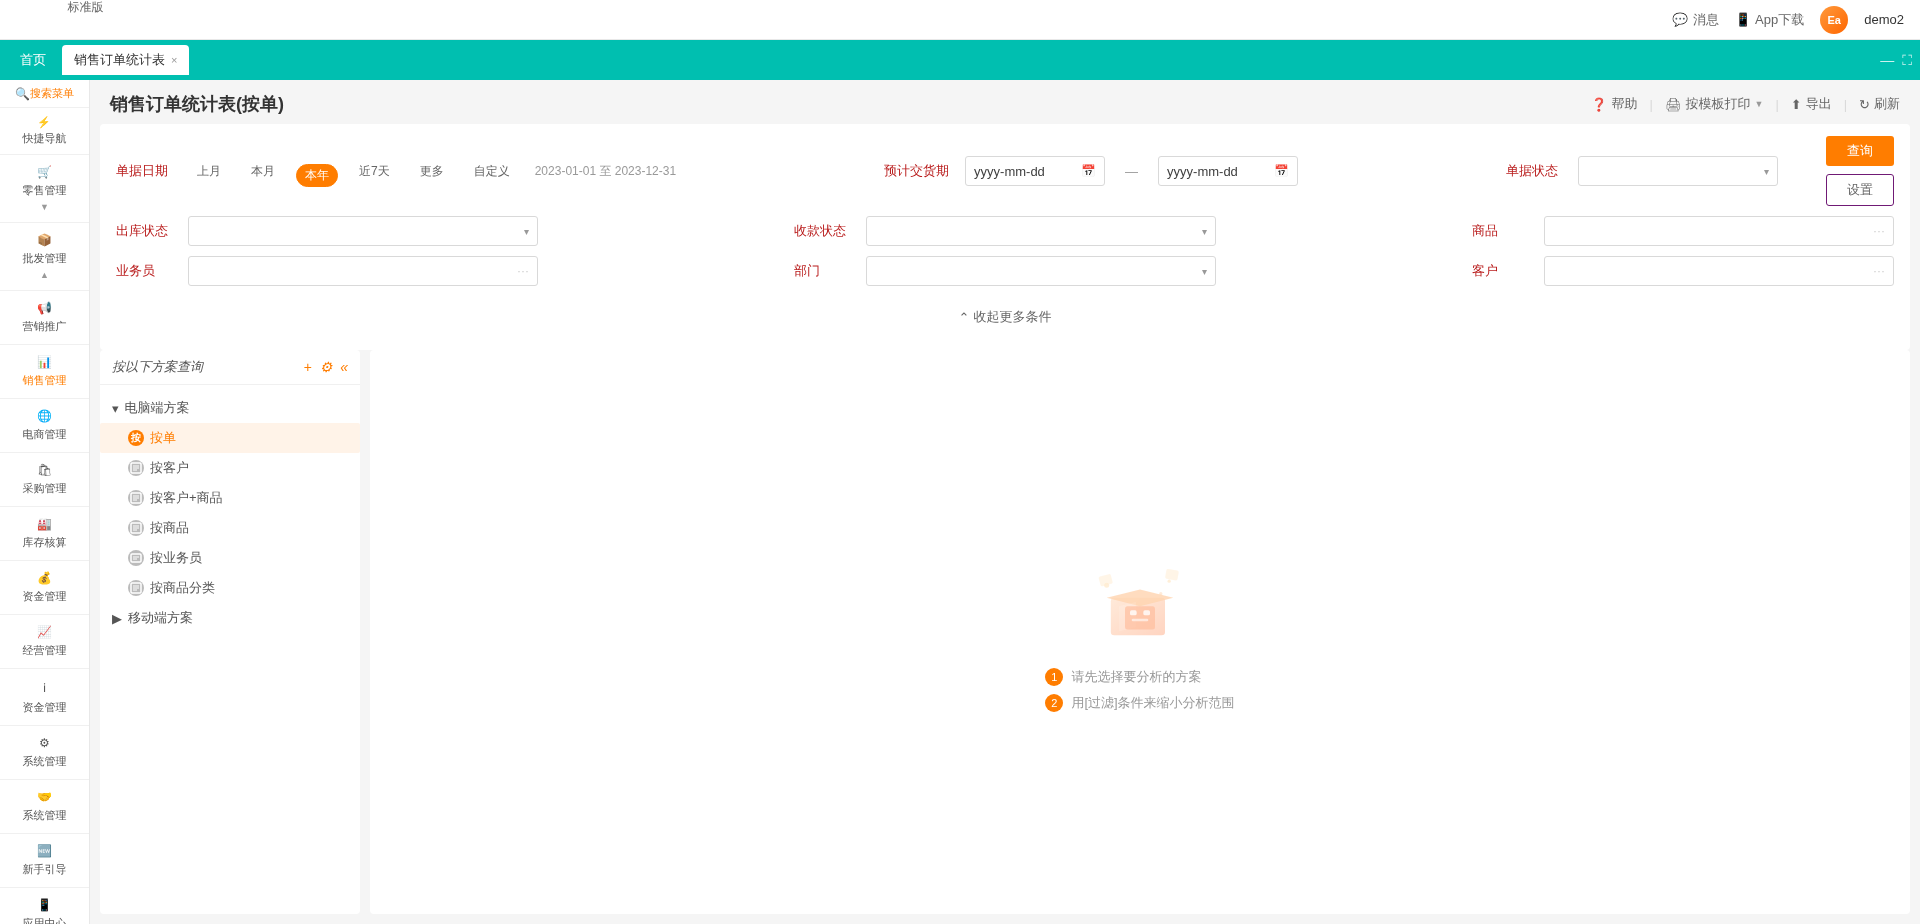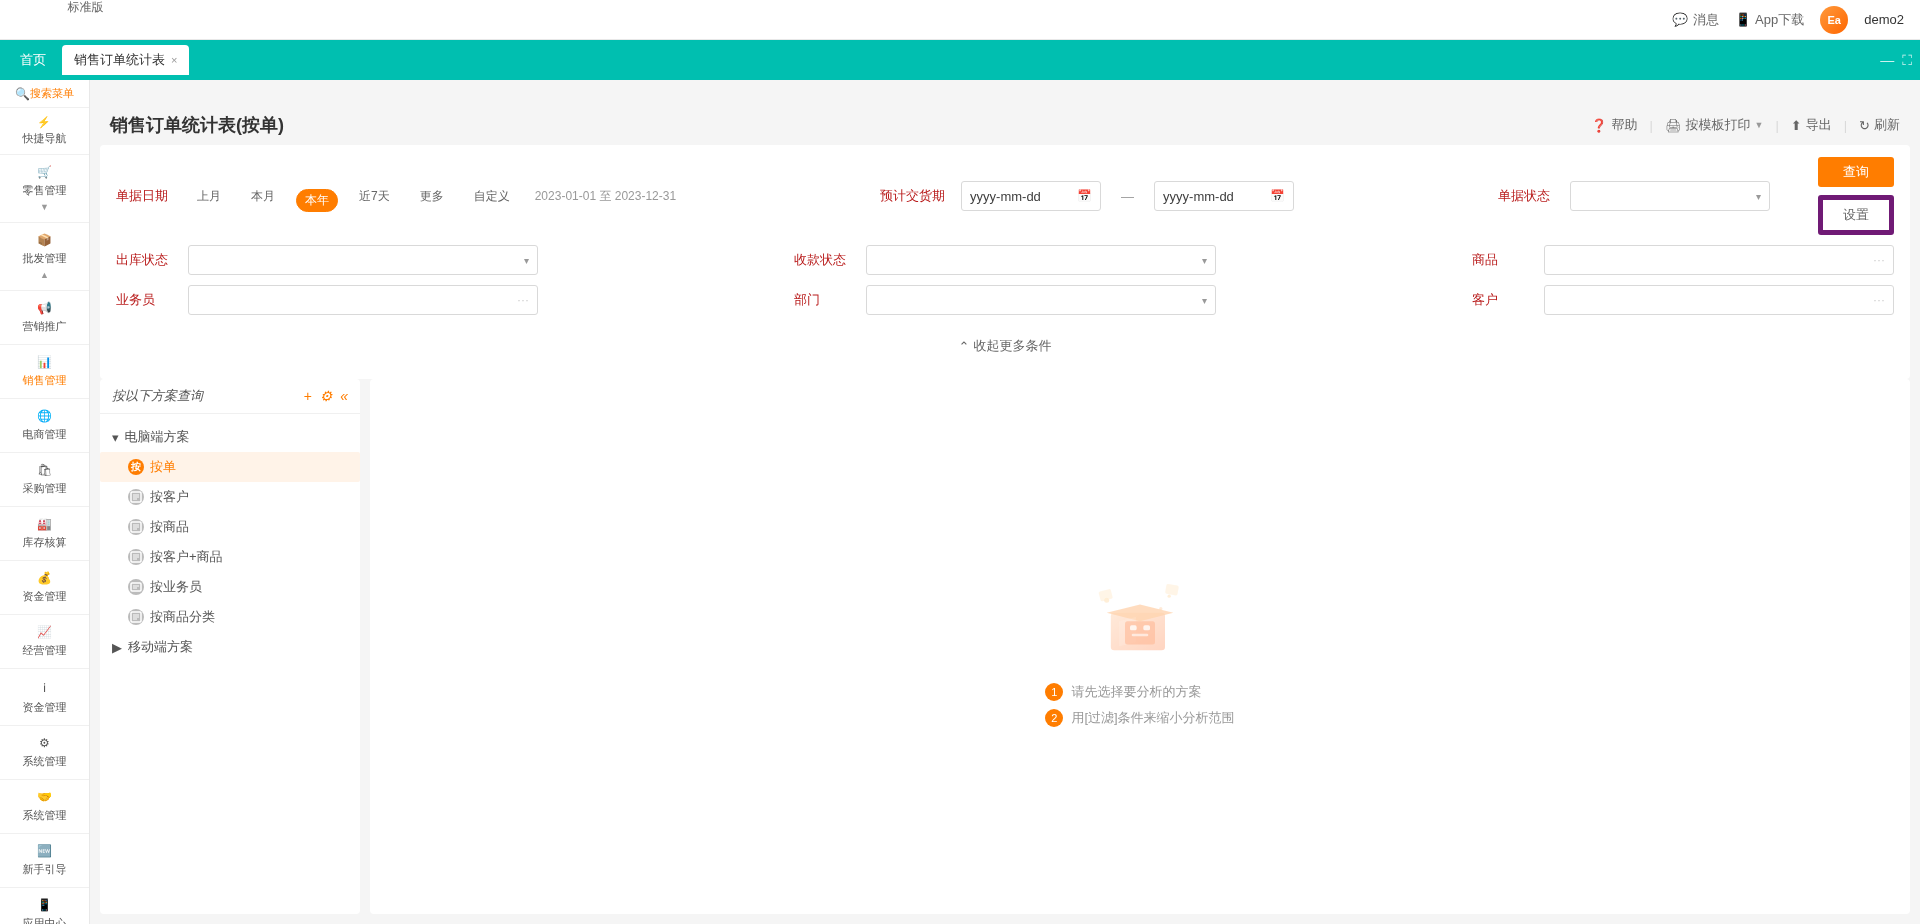--- a/index.html
+++ b/index.html
@@ -32,21 +32,21 @@
     .sidebar-item { padding: 10px 4px; display: flex; flex-direction: column; align-items: center; gap: 4px; cursor: pointer; font-size: 12px; color: #555; border-bottom: 1px solid #f0f0f0; }
     .sidebar-item.active { color: #ff7d00; }
     .sidebar-item-label { font-size: 11px; text-align: center; }
     .sidebar-top { padding: 6px 8px; display: flex; align-items: center; justify-content: center; cursor: pointer; color: #ff7d00; font-size: 12px; border-bottom: 1px solid #f0f0f0; }
     .sidebar-shortcut { padding: 8px 4px; display: flex; flex-direction: column; align-items: center; gap: 2px; cursor: pointer; color: #555; font-size: 11px; border-bottom: 1px solid #f0f0f0; }
 
     
     .content { flex: 1; display: flex; flex-direction: column; overflow: hidden; background: #f5f5f5; }
 
     
-    .page-header { padding: 12px 20px 8px; display: flex; align-items: center; justify-content: space-between; background: #f5f5f5; margin-top: 21px; }
+    .page-header { padding: 12px 20px 8px; display: flex; align-items: center; justify-content: space-between; background: #f5f5f5; }
     .page-title { font-size: 18px; font-weight: 600; color: #333; }
     .page-actions { display: flex; align-items: center; gap: 12px; }
     .page-action-btn { display: flex; align-items: center; gap: 4px; color: #666; font-size: 13px; cursor: pointer; }
     .page-action-divider { color: #d9d9d9; }
 
     
     .filter-panel { background: #fff; margin: 0 10px; border-radius: 4px; padding: 12px 16px; }
     .filter-row { display: flex; align-items: center; gap: 16px; margin-bottom: 10px; }
     .filter-row:last-child { margin-bottom: 0; }
     .filter-label { color: #b91c1c; font-size: 13px; white-space: nowrap; min-width: 56px; }
@@ -89,21 +89,21 @@
     
     .right-panel { flex: 1; background: #fff; border-radius: 4px; display: flex; flex-direction: column; align-items: center; justify-content: center; }
     .empty-state { display: flex; flex-direction: column; align-items: center; gap: 16px; }
     .empty-icon { width: 100px; height: 100px; opacity: 0.6; }
     .empty-tips { display: flex; flex-direction: column; gap: 8px; }
     .empty-tip { display: flex; align-items: center; gap: 8px; color: #999; font-size: 13px; }
     .tip-num { width: 18px; height: 18px; border-radius: 50%; background: #ff7d00; color: #fff; font-size: 11px; display: flex; align-items: center; justify-content: center; }
 
     
     .query-btn { background: #ff7d00; color: #fff; border: none; border-radius: 3px; padding: 6px 20px; font-size: 13px; cursor: pointer; }
-    .setting-btn { background: #fff; color: #666; border: 5px solid #701a75; border-radius: 3px; padding: 6px 20px; font-size: 13px; cursor: pointer; }
+    .setting-btn { background: #fff; color: #666; border: 1px solid #701a75; border-radius: 3px; padding: 6px 20px; font-size: 13px; cursor: pointer; }
     .btn-group { display: flex; flex-direction: column; gap: 8px; }
 
     
     ::-webkit-scrollbar { width: 4px; height: 4px; }
     ::-webkit-scrollbar-track { background: #f0f0f0; }
     ::-webkit-scrollbar-thumb { background: #ccc; border-radius: 2px; }
   </style>
 </head>
 <body>
 
@@ -378,32 +378,32 @@
             </div>
             <div class="tree-item">
               <div class="tree-item-icon gray">
                 <svg width="12" height="12" viewBox="0 0 12 12">
                     <rect x="1" y="1" width="10" height="10" rx="1" fill="none" stroke="white" stroke-width="1.5"></rect>
                     <line x1="3" y1="4" x2="9" y2="4" stroke="white" stroke-width="1"></line>
                     <line x1="3" y1="6" x2="9" y2="6" stroke="white" stroke-width="1"></line>
                     <line x1="3" y1="8" x2="7" y2="8" stroke="white" stroke-width="1"></line>
                   </svg>
               </div>
-              <span>按商品</span>
+              <span>按客户+商品</span>
             </div>
             <div class="tree-item">
               <div class="tree-item-icon gray">
                 <svg width="12" height="12" viewBox="0 0 12 12">
                     <rect x="1" y="1" width="10" height="10" rx="1" fill="none" stroke="white" stroke-width="1.5"></rect>
                     <line x1="3" y1="4" x2="9" y2="4" stroke="white" stroke-width="1"></line>
                     <line x1="3" y1="6" x2="9" y2="6" stroke="white" stroke-width="1"></line>
                     <line x1="3" y1="8" x2="7" y2="8" stroke="white" stroke-width="1"></line>
                   </svg>
               </div>
-              <span>按客户+商品</span>
+              <span>按商品</span>
             </div>
             <div class="tree-item">
               <div class="tree-item-icon gray">
                 <svg width="12" height="12" viewBox="0 0 12 12">
                     <rect x="1" y="2" width="10" height="8" rx="1" fill="none" stroke="white" stroke-width="1.5"></rect>
                     <line x1="3" y1="5" x2="9" y2="5" stroke="white" stroke-width="1"></line>
                     <line x1="3" y1="7" x2="7" y2="7" stroke="white" stroke-width="1"></line>
                   </svg>
               </div>
               <span>按业务员</span>

